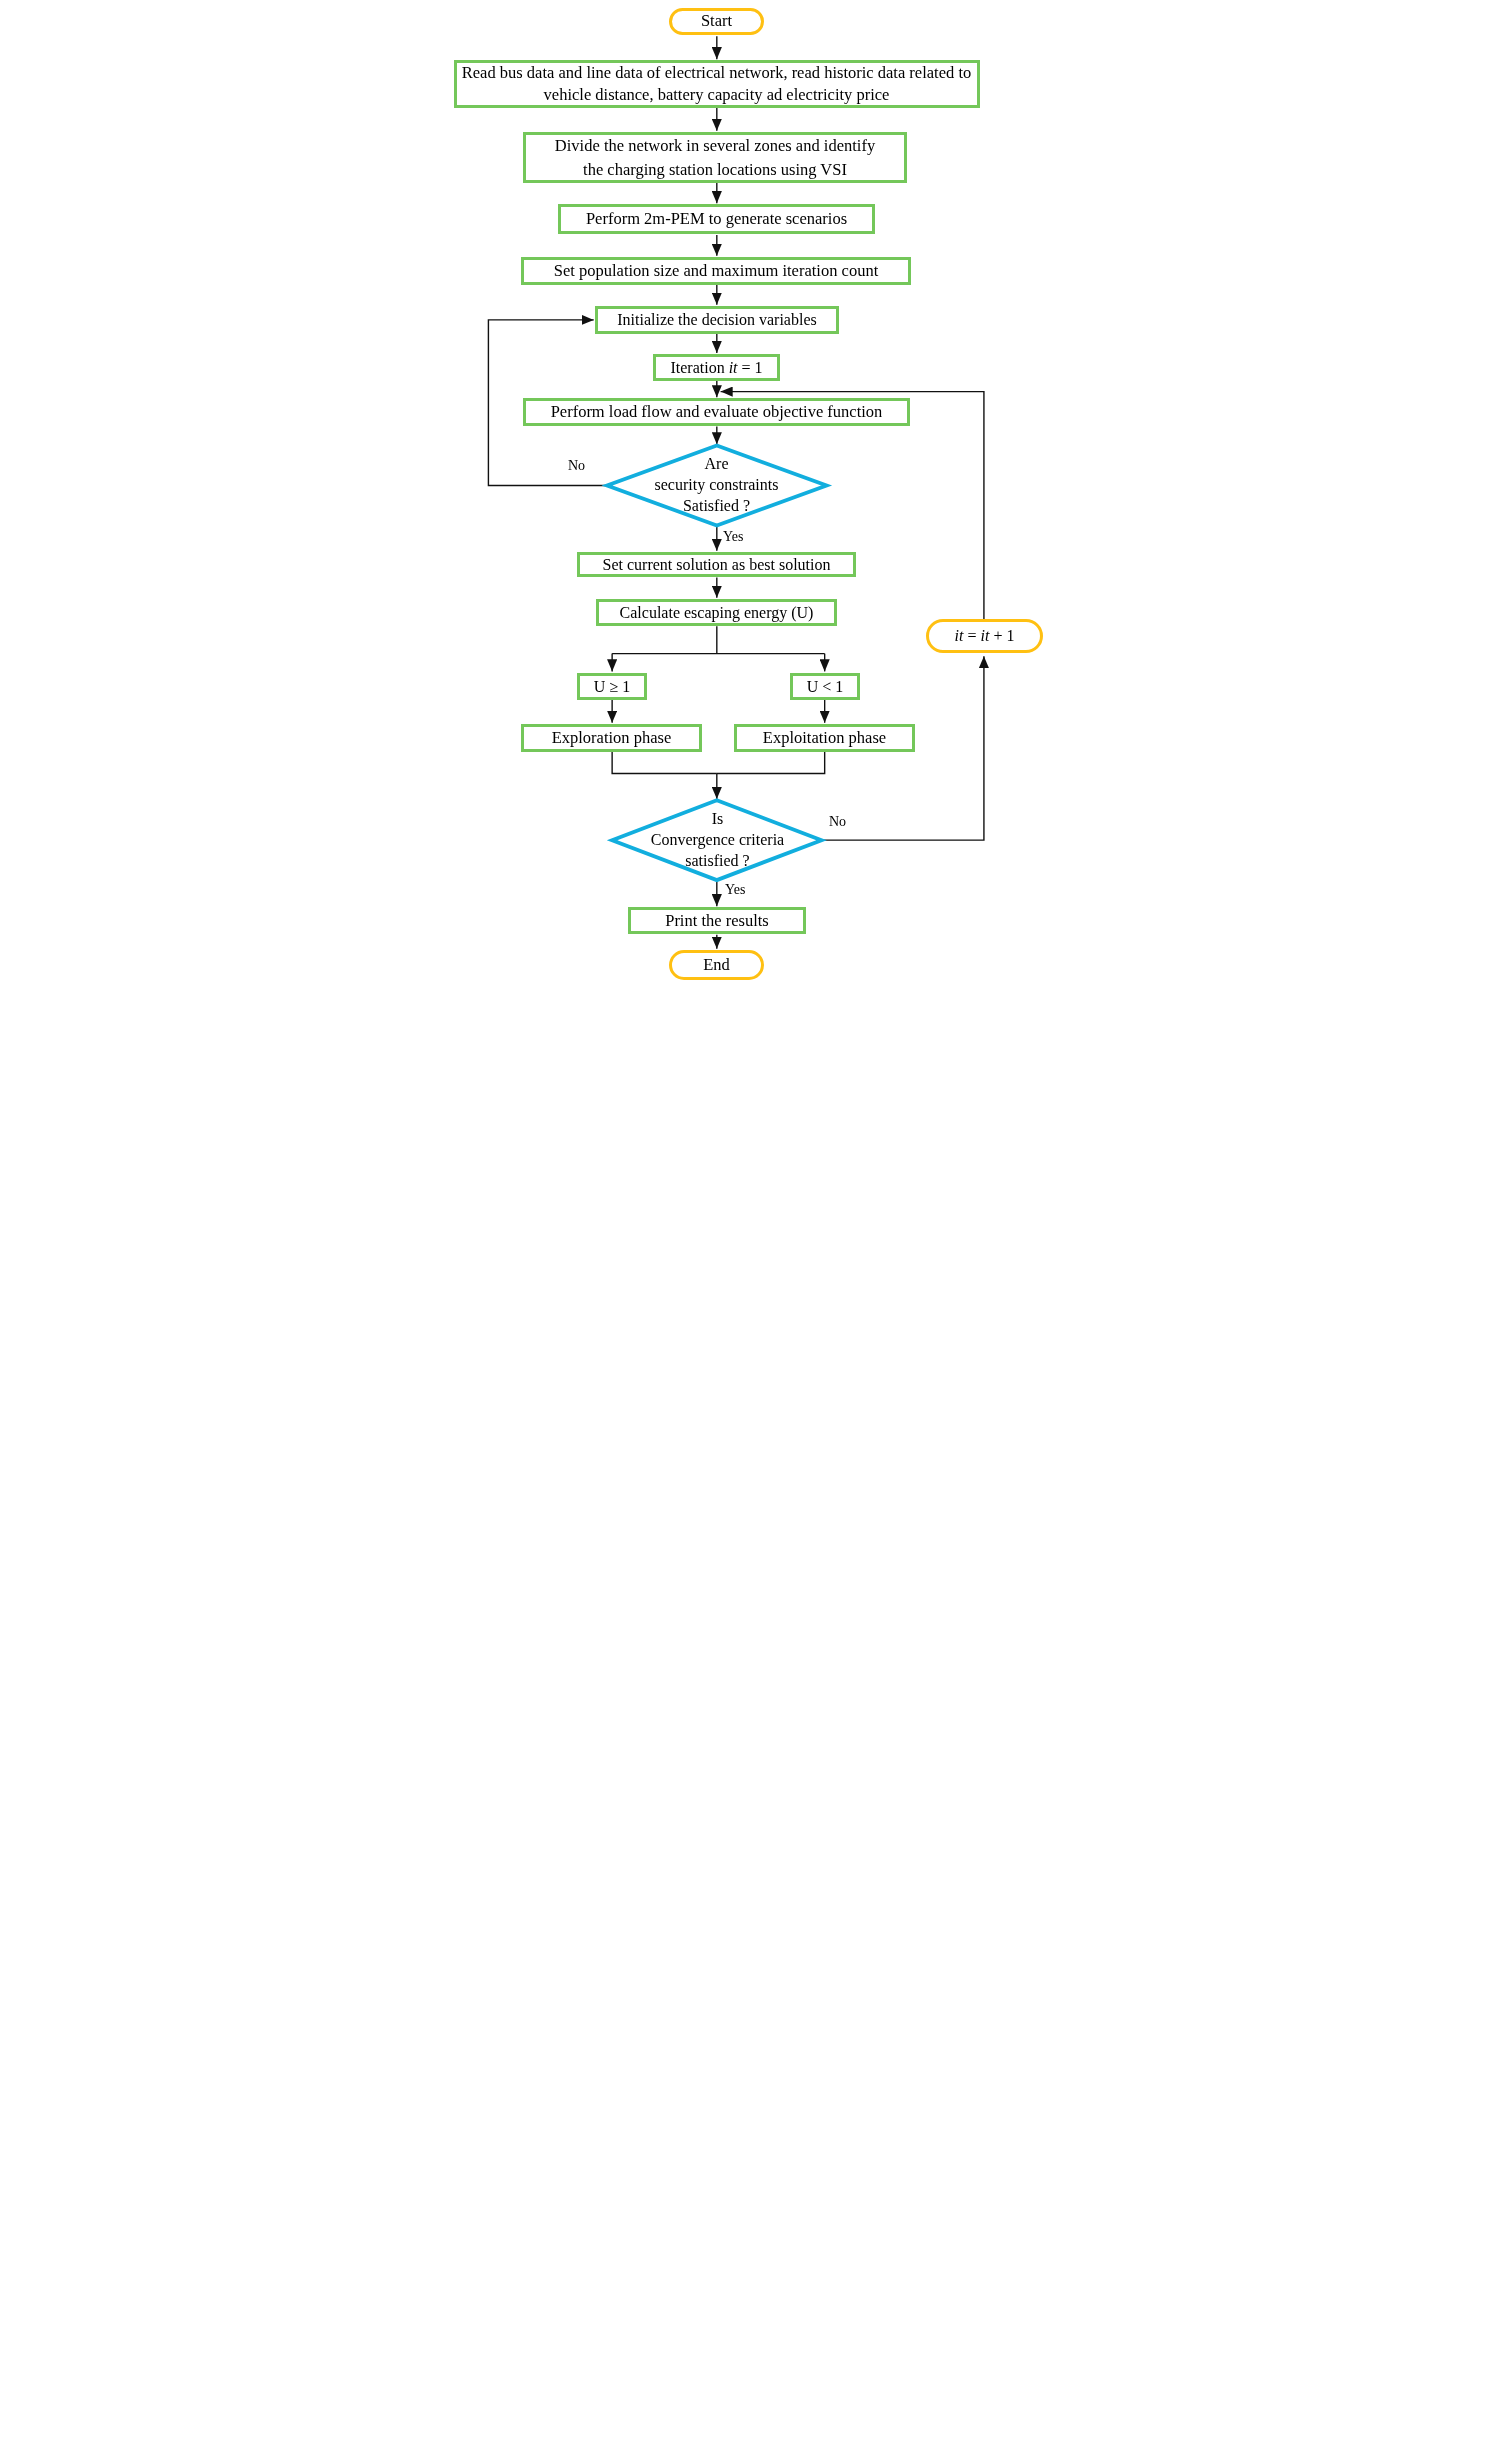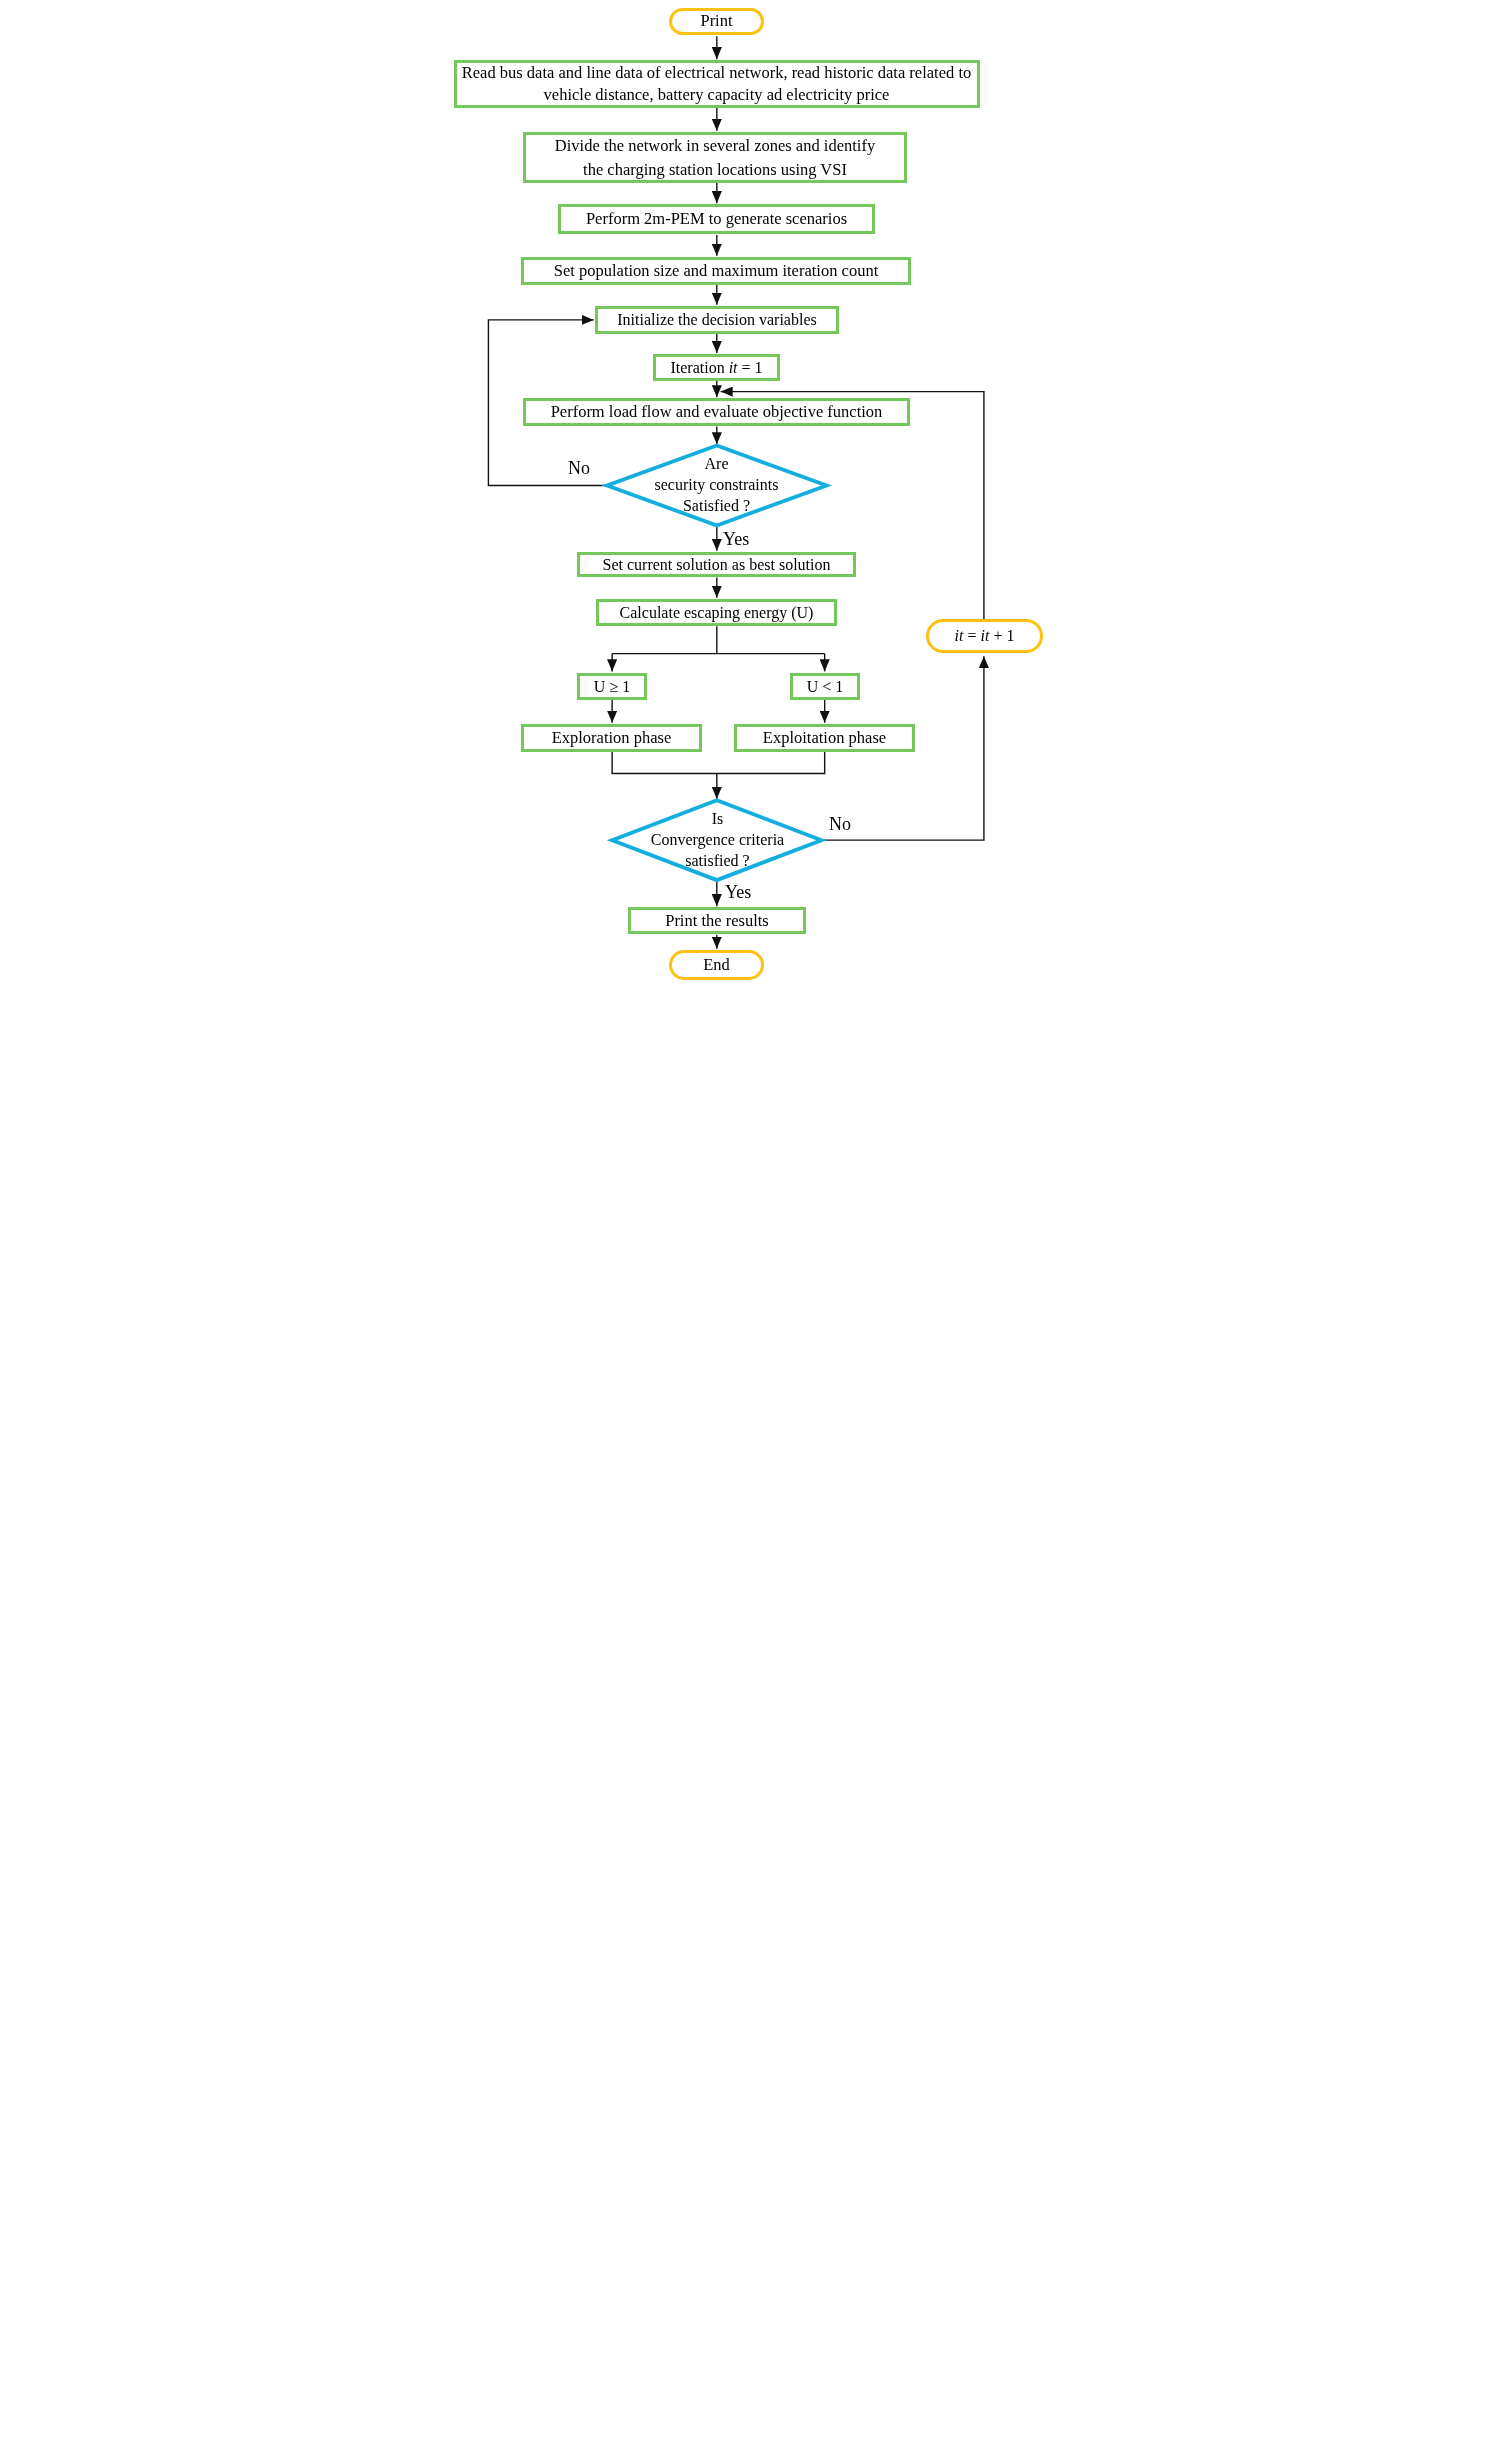--- a/index.html
+++ b/index.html
@@ -20,21 +20,21 @@
   }
   .process  { border:3.2px solid var(--process-border,#74C75A); }
   .terminal { border:3.2px solid var(--terminal-border,#FFC012); border-radius:634px; }
   .f26 { font-size:16.5px; } .f25 { font-size:16px; }
   .mathline { white-space:pre; }
   .dtext {
     position:absolute; z-index:2; display:flex; flex-direction:column;
     align-items:center; justify-content:center; text-align:center;
     line-height:1.3; font-size:16px; background:transparent;
   }
-  .elabel { position:absolute; z-index:2; font-size:18px; background:transparent; }
+  .elabel { position:absolute; z-index:2; font-size:14px; background:transparent; }
 </style>
 </head>
 <body>
 
 <div class="canvas">
 
   <svg class="wires" width="604" height="997" viewBox="0 0 952 1571">
     <defs>
       <marker id="arrow" markerUnits="userSpaceOnUse" markerWidth="20" markerHeight="16" viewBox="0 0 20 16" refX="19" refY="8" orient="auto">
         <path class="arrowhead" d="M0,0 L19,8 L0,16 Z"></path>
@@ -106,21 +106,21 @@
 
     <g>
       <polygon class="decision-shape" points="430,702 603,765 430,828 257,765"></polygon>
       </g>
     <g>
       <polygon class="decision-shape" points="430,1261 595,1324 430,1387 265,1324"></polygon>
       </g>
   </svg>
 
   <div class="node terminal f26" style="left:225px;top:7.6px;width:95px;height:27px;">
-    <span>Print</span>
+    <span>Start</span>
   </div>
 
   <div class="node process f26" style="left:9.5px;top:60px;width:526px;height:48px;padding:0 3.8px;">
     <span>Read bus data and line data of electrical network, read historic data related to vehicle distance, battery capacity ad electricity price</span>
   </div>
 
   <div class="node process f26" style="left:79px;top:132px;width:384px;height:51px;padding:0 20px;line-height:1.42;">
     <span>Divide the network in several zones and identify the charging station locations using VSI</span>
   </div>
 

